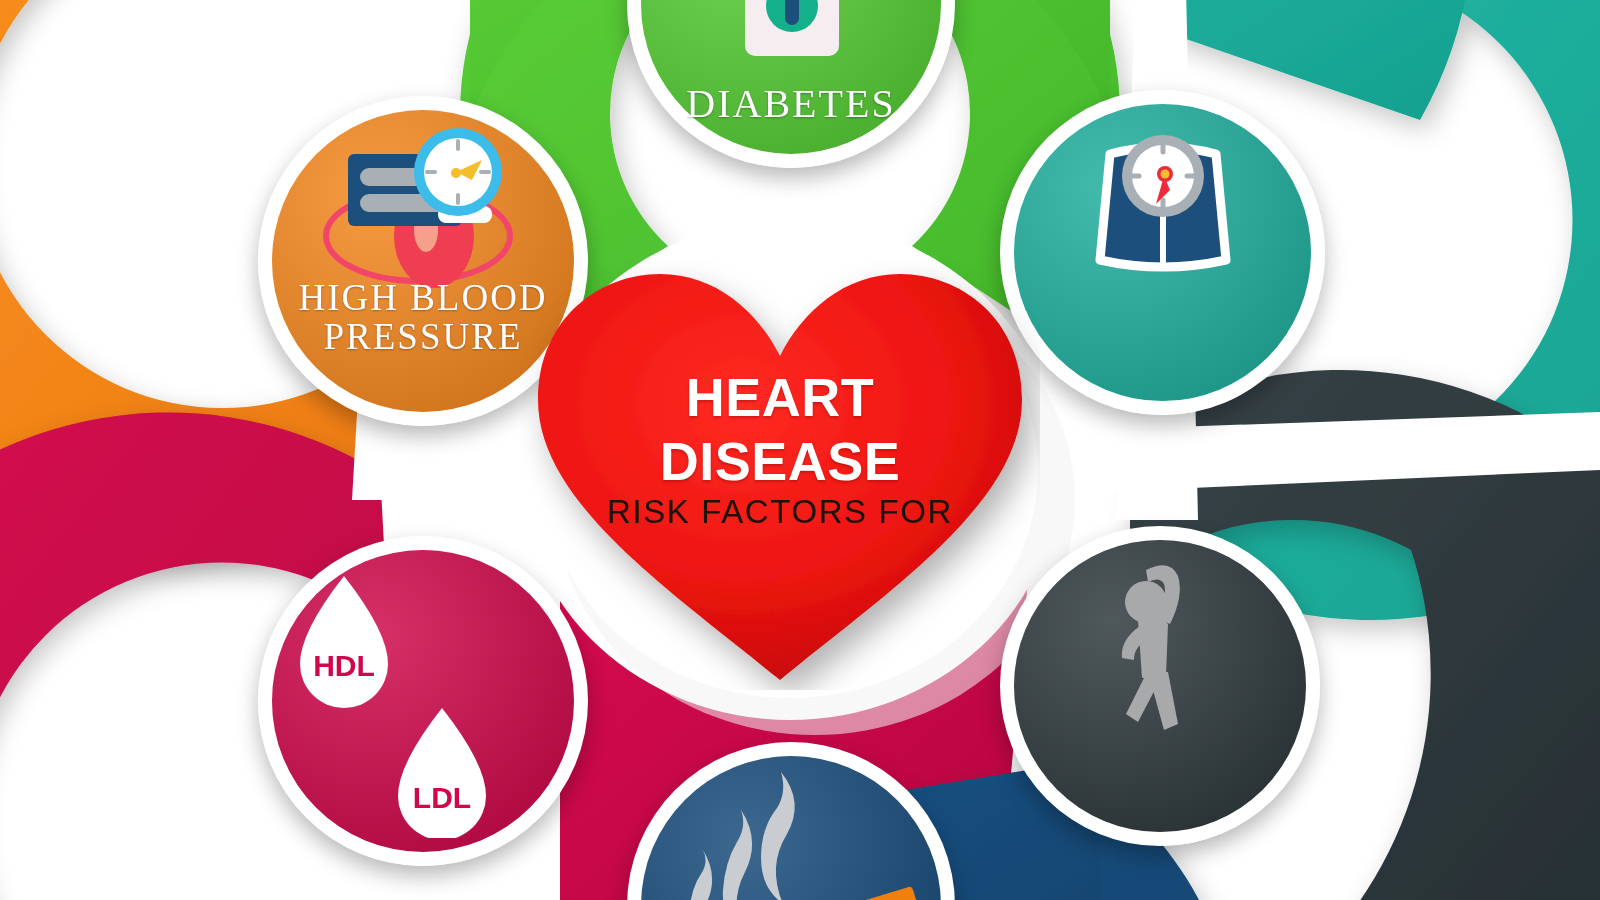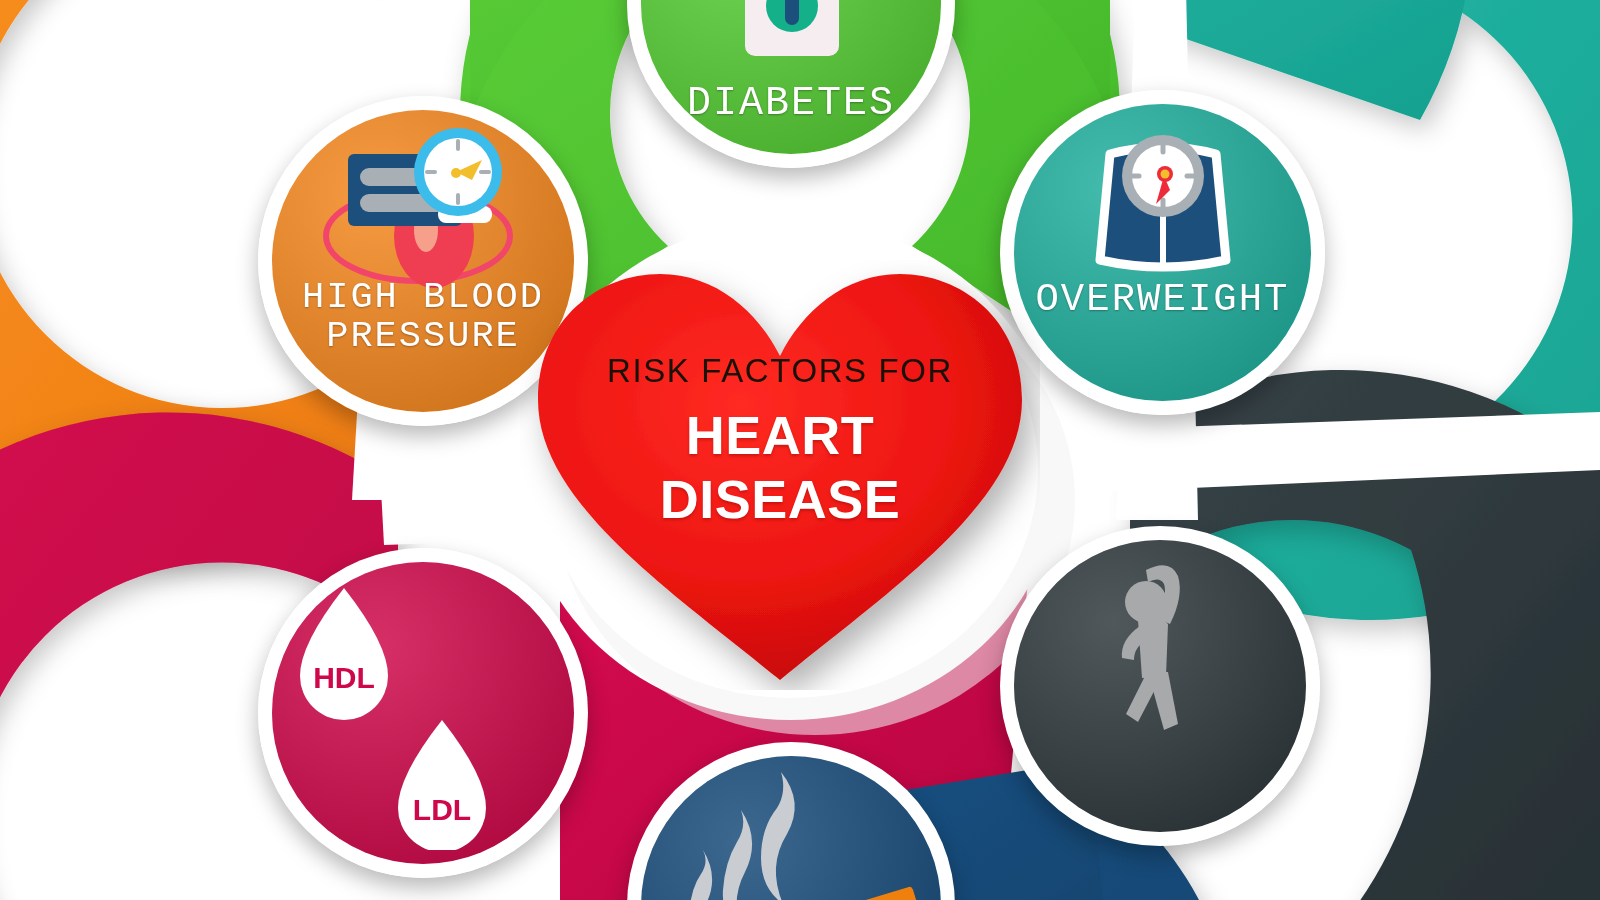--- a/index.html
+++ b/index.html
@@ -11,21 +11,21 @@
   .badge{position:absolute;border-radius:50%;
          box-shadow:0 10px 22px rgba(0,0,0,0.28);}
   .badge .ring{position:absolute;inset:0;border-radius:50%;background:#fff;}
   .badge .disc{position:absolute;inset:14px;border-radius:50%;overflow:hidden;}
   .badge .disc::after{content:"";position:absolute;inset:0;border-radius:50%;
          background:radial-gradient(circle at 34% 28%, rgba(255,255,255,0.16), rgba(0,0,0,0.16) 88%);}
 
   .lbl{position:absolute;left:0;right:0;text-align:center;color:#ffffff;
        font-weight:300;letter-spacing:2.0px;line-height:1.06;
        text-shadow:0 1px 2px rgba(0,0,0,0.30);
-       font-family:Liberation Mono, monospace;
+       font-family:Liberation Serif, serif;
        white-space:pre-line;z-index:4;pointer-events:none;}
 
   .ico{position:absolute;z-index:3;}
 
   #heart-wrap{position:absolute;left:520px;top:260px;width:520px;height:430px;z-index:6;}
   #heart-text{position:absolute;left:0;right:0;top:92px;text-align:center;z-index:7;}
   #ht-top{display:block;color:#1a1208;font-size:33px;letter-spacing:1.6px;font-weight:400;}
   #ht-main{display:block;color:#ffffff;font-size:54px;font-weight:700;letter-spacing:0.5px;
            line-height:1.18;margin-top:14px;text-shadow:0 2px 3px rgba(120,0,0,0.35);}
 </style>
@@ -185,21 +185,20 @@
       <g stroke="#A8AFB5" stroke-width="5" stroke-linecap="round">
         <line x1="75" y1="6" x2="75" y2="20"></line>
         <line x1="75" y1="68" x2="75" y2="82"></line>
         <line x1="37" y1="44" x2="51" y2="44"></line>
         <line x1="99" y1="44" x2="113" y2="44"></line>
       </g>
       <path d="M 76 44 L 68 72 L 82 58 Z" fill="#EE2B3A"></path>
       <circle cx="77" cy="42" r="8" fill="#EE2B3A"></circle>
       <circle cx="77" cy="42" r="4.5" fill="#F3BE2B"></circle>
     </svg>
-    <div class="lbl" style="top:190px;font-size:39px;">OVERWEIGHT</div>
   </div>
 
   <div class="badge" style="left:1000px;top:526px;width:320px;height:320px;">
     <div class="ring"></div>
     <div class="disc" style="background:#2E383C;"></div>
     <svg class="ico" style="left:108px;top:28px;width:110px;height:200px;" viewBox="0 0 110 200">
       <g fill="#A8A9AB">
         <circle cx="38" cy="48" r="21"></circle>
         <path d="M 38 16 Q 62 4 70 22 Q 76 42 62 70 L 48 64 Q 60 42 56 30 Q 52 22 40 28 Z"></path>
         <path d="M 30 66 Q 48 58 60 70 L 58 122 L 34 124 Z"></path>
@@ -221,21 +220,21 @@
       </g>
       <g transform="rotate(-17 180 160)">
         <rect x="90" y="148" width="110" height="30" rx="4" fill="#FFFFFF"></rect>
         <rect x="198" y="148" width="66" height="30" rx="4" fill="#F0800E"></rect>
         <rect x="190" y="148" width="14" height="30" fill="#FFD200"></rect>
       </g>
     </svg>
     <div class="lbl" style="top:236px;font-size:38px;"></div>
   </div>
 
-  <div class="badge" style="left:258px;top:548px;width:330px;height:330px;">
+  <div class="badge" style="left:258px;top:536px;width:330px;height:330px;">
     <div class="ring"></div>
     <div class="disc" style="background:#CE084A;"></div>
 
     <svg class="ico" style="left:14px;top:22px;width:300px;height:280px;" viewBox="0 0 300 280">
       <path d="M 72 18 Q 116 74 116 106 A 44 44 0 1 1 28 106 Q 28 74 72 18 Z" fill="#FFFFFF"></path>
       <text x="72" y="118" text-anchor="middle" font-size="30" font-weight="700" fill="#CE084A" font-family="Liberation Sans, sans-serif">HDL</text>
       <path d="M 170 150 Q 214 206 214 238 A 44 44 0 1 1 126 238 Q 126 206 170 150 Z" fill="#FFFFFF"></path>
       <text x="170" y="250" text-anchor="middle" font-size="30" font-weight="700" fill="#CE084A" font-family="Liberation Sans, sans-serif">LDL</text>
     </svg>
 
@@ -255,19 +254,19 @@
       </defs>
       <path filter="url(#hsh)" fill="url(#hg)" d="M 260 420
                C 150 330 18 242 18 140
                C 18 58 80 14 140 14
                C 196 14 238 52 260 96
                C 282 52 324 14 380 14
                C 440 14 502 58 502 140
                C 502 242 370 330 260 420 Z"></path>
     </svg>
     <div id="heart-text">
-      <span id="ht-top">RISK FACTORS FOR</span>
       <span id="ht-main" style="white-space:pre-line;">HEART
 DISEASE</span>
+      <span id="ht-top">RISK FACTORS FOR</span>
     </div>
   </div>
 
 </div>
 
 </body></html>

